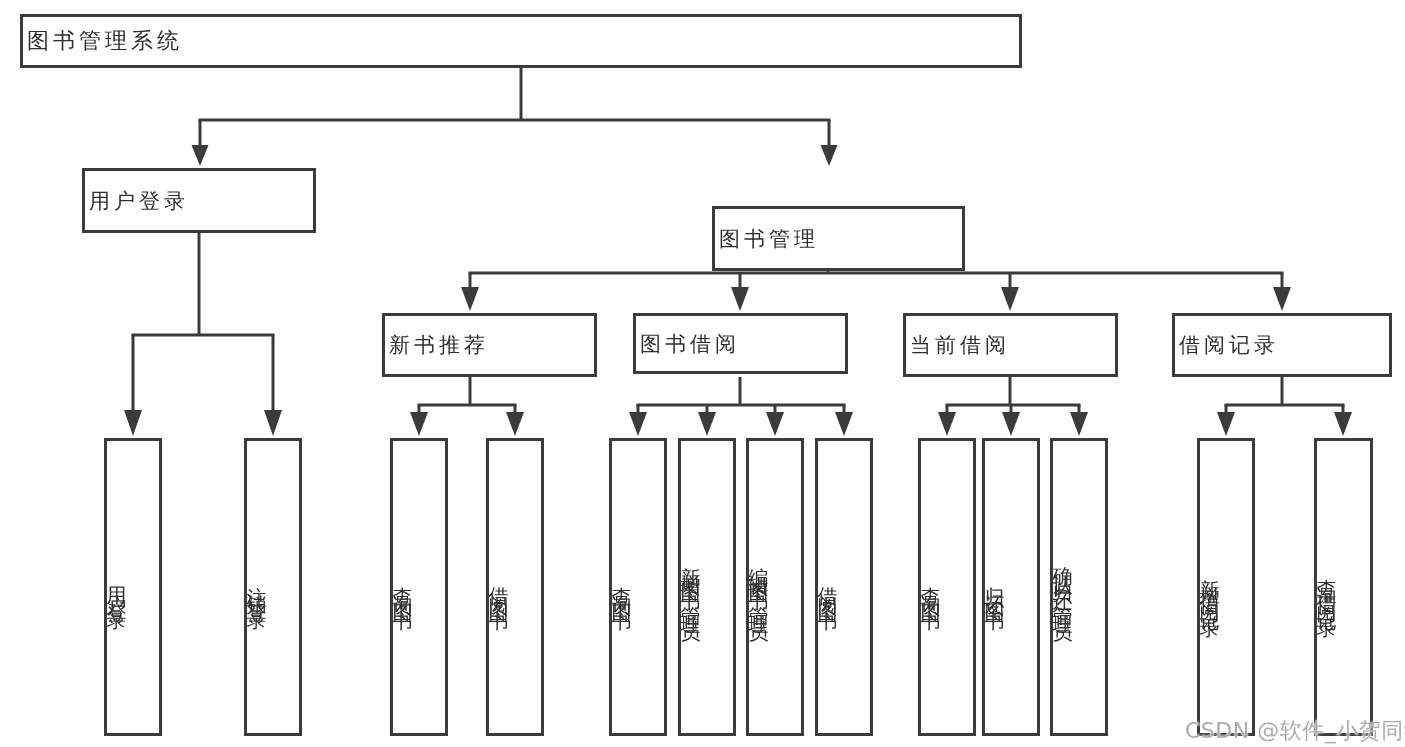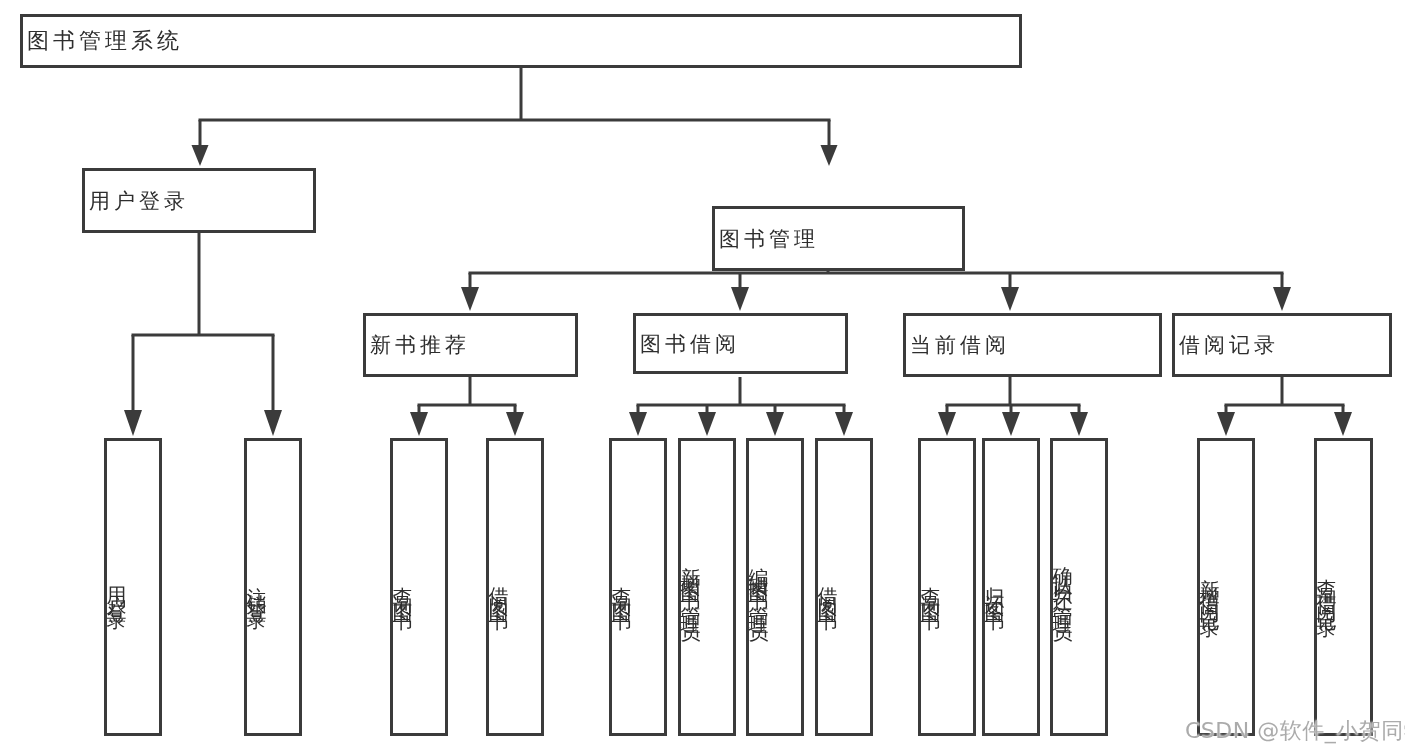--- a/index.html
+++ b/index.html
@@ -120,27 +120,27 @@
     <span class="lbl">图书管理系统</span>
   </div>
 
   <div class="node h-node" style="left:82px;top:168px;width:234px;height:65px;">
     <span class="lbl">用户登录</span>
   </div>
   <div class="node h-node" style="left:712px;top:168px;width:253px;height:65px;margin-top:38px;">
     <span class="lbl">图书管理</span>
   </div>
 
-  <div class="node h-node" style="left:363px;top:313px;width:215px;height:64px;">
+  <div class="node h-node" style="left:382px;top:313px;width:215px;height:64px;">
     <span class="lbl">新书推荐</span>
   </div>
   <div class="node h-node" style="left:633px;top:313px;width:215px;height:61px;">
     <span class="lbl">图书借阅</span>
   </div>
-  <div class="node h-node" style="left:903px;top:313px;width:259px;height:64px;">
+  <div class="node h-node" style="left:903px;top:313px;width:215px;height:64px;">
     <span class="lbl">当前借阅</span>
   </div>
   <div class="node h-node" style="left:1172px;top:313px;width:220px;height:64px;">
     <span class="lbl">借阅记录</span>
   </div>
 
   <div class="node v-node" style="left:104px;top:438px;width:58px;height:298px;">
     <span class="lbl">用户登录</span>
   </div>
   <div class="node v-node" style="left:244px;top:438px;width:58px;height:298px;">

